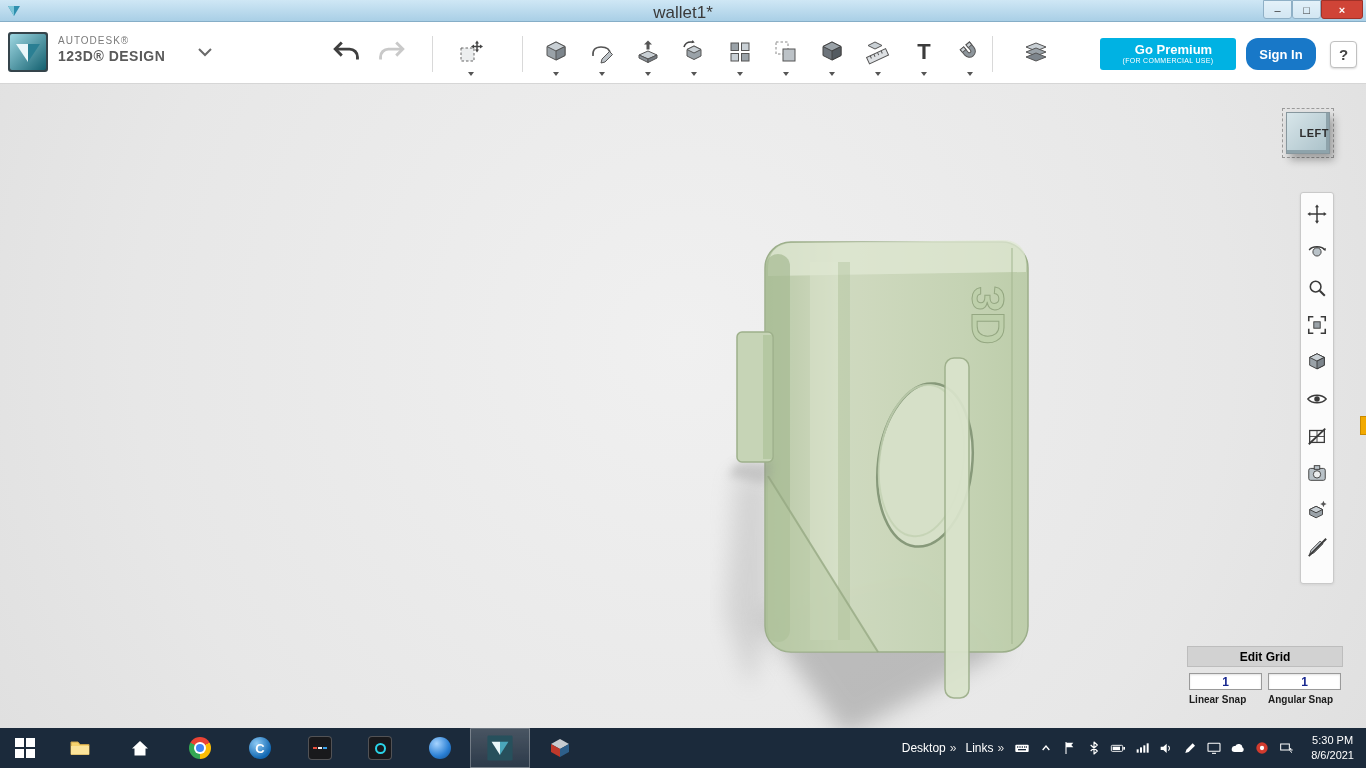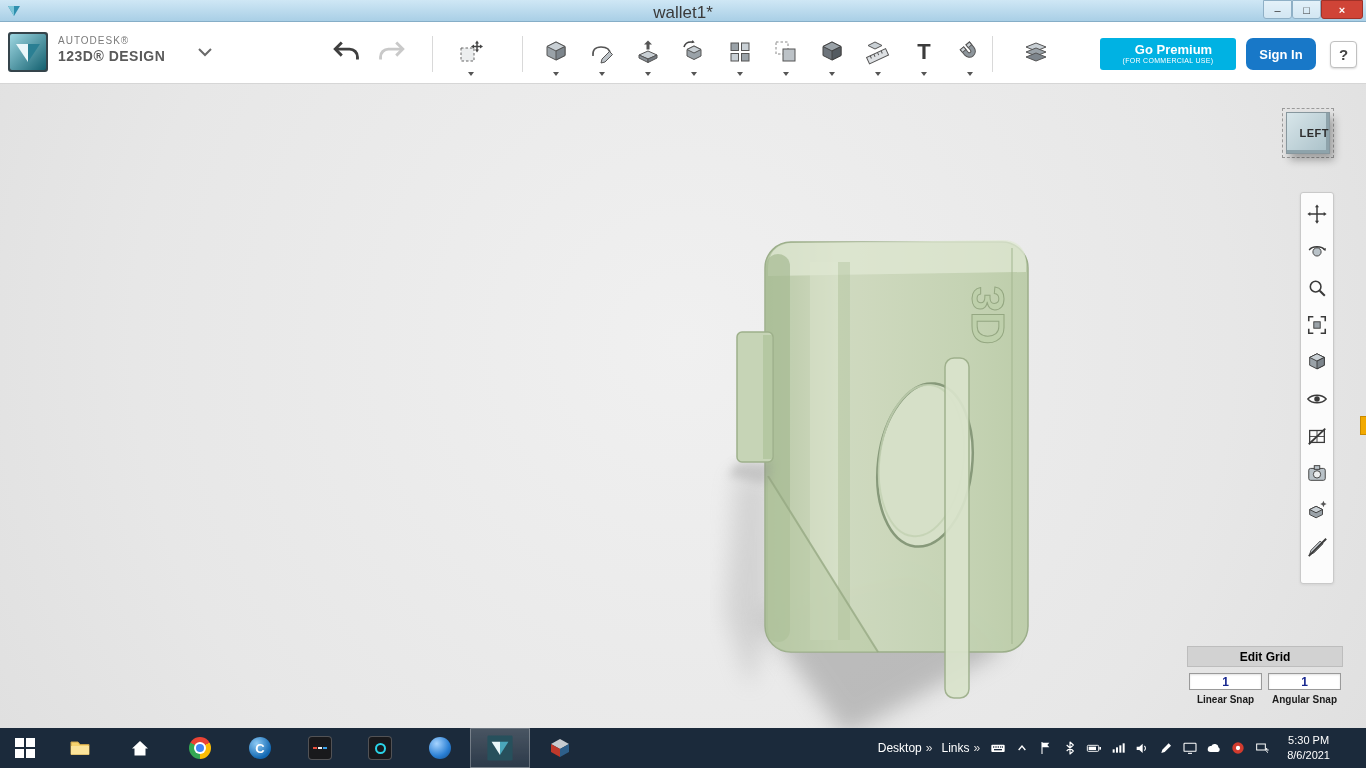--- a/index.html
+++ b/index.html
@@ -33,21 +33,21 @@
     border-left:3.5px solid transparent;border-right:3.5px solid transparent;border-top:4px solid #555;}
   .tool svg{width:26px;height:26px;}
   .tool-transform{position:absolute;left:455px;top:4px;}
   .tool-group{position:absolute;left:540px;top:4px;display:flex;gap:14px;}
   .tool-material{position:absolute;left:1020px;top:4px;}
   .text-glyph{font-size:22px;font-weight:bold;color:#3c3c3c;line-height:1;}
   .btn-premium{position:absolute;left:1100px;top:16px;width:136px;height:32px;border:none;border-radius:3px;
     background:var(--c-premium,#00b2e3);color:#fff;display:flex;flex-direction:column;align-items:center;justify-content:center;cursor:default;}
   .btn-premium .p1{font-size:13px;font-weight:bold;line-height:1.1;margin-left:11px;}
   .btn-premium .p2{font-size:7px;line-height:1.2;letter-spacing:.3px;}
-  .btn-signin{position:absolute;left:1246px;top:16px;width:70px;height:32px;border:none;border-radius:7px;
+  .btn-signin{position:absolute;left:1246px;top:16px;width:70px;height:32px;border:none;border-radius:12px;
     background:var(--c-signin,#1878c8);color:#fff;font-size:13px;font-weight:bold;cursor:default;}
   .btn-help{position:absolute;left:1330px;top:19px;width:27px;height:27px;border:1px solid #c0c0c0;border-radius:4px;
     background:#fff;color:#444;font-size:15px;font-weight:bold;box-shadow:0 1px 2px rgba(0,0,0,.15);cursor:default;}
 
   
   .viewport{position:absolute;top:84px;left:0;width:1366px;height:644px;overflow:hidden;
     background:radial-gradient(circle at 50% 40%, #f0f0f0 0%, #e7e7e7 70%, #e0e0e0 100%);}
   .model{position:absolute;left:660px;top:60px;width:400px;height:600px;}
 
   .viewcube{position:absolute;left:1282px;top:24px;padding:3px;border:1px dashed #9a9a9a;background:transparent;}
@@ -63,21 +63,21 @@
   .navstrip svg{width:22px;height:22px;}
 
   .editgrid{position:absolute;left:1187px;top:562px;width:156px;}
   .editgrid .eg-header{height:21px;background:#d2d2d2;border:1px solid #bdbdbd;
     display:flex;align-items:center;justify-content:center;font-size:12px;font-weight:bold;color:#000000;}
   .eg-row{display:flex;justify-content:space-between;margin-top:6px;padding:0 2px;}
   .eg-input{width:73px;height:17px;background:#fff;border:1px solid #9a9a9a;
     display:flex;align-items:center;justify-content:center;font-size:12px;font-weight:bold;color:#17278f;
     box-shadow:inset 0 1px 2px rgba(0,0,0,.12);}
   .eg-labels{display:flex;justify-content:space-between;margin-top:4px;padding:0 2px;}
-  .eg-labels span{width:73px;text-align:center;font-size:10px;font-weight:600;color:#1c1c1c;}
+  .eg-labels span{width:73px;font-size:10px;font-weight:600;color:#1c1c1c;}
 
   .edge-marker{position:absolute;right:0;top:332px;width:6px;height:19px;
     background:var(--c-marker,#f2a900);border:1px solid #c98a00;border-right:none;}
 
   
   .taskbar{position:absolute;left:0;top:728px;width:1366px;height:40px;background:var(--c-taskbar,#1b2a3b);
     display:flex;align-items:center;}
   .task-left{display:flex;height:40px;align-items:center;}
   .task-slot{width:60px;height:40px;display:flex;align-items:center;justify-content:center;cursor:default;}
   .task-slot.start{width:50px;}
@@ -90,21 +90,21 @@
   .chrome-icon .cw{position:absolute;left:5px;top:5px;width:12px;height:12px;border-radius:50%;background:#fff;}
   .chrome-icon .cb{position:absolute;left:7px;top:7px;width:8px;height:8px;border-radius:50%;background:#4285f4;}
   .c-icon{width:22px;height:22px;border-radius:50%;background:radial-gradient(circle at 35% 30%,#8ecbf5,#1268b3 70%);
     color:#fff;font-size:13px;font-weight:bold;display:flex;align-items:center;justify-content:center;}
   .dark-tile{width:24px;height:24px;border-radius:4px;background:#19191c;border:1px solid rgba(255,255,255,.25);
     display:flex;align-items:center;justify-content:center;gap:1px;}
   .dark-tile .dash{width:4px;height:2px;display:inline-block;}
   .ring{width:11px;height:11px;border:2px solid #2ad4e8;border-radius:50%;}
   .sphere-icon{width:22px;height:22px;border-radius:50%;
     background:radial-gradient(circle at 35% 30%,#a6d4ff,#2a7fd4 60%,#134b86);}
-  .task-right{position:absolute;right:16px;top:0;height:40px;display:flex;align-items:center;gap:9px;padding-right:12px;}
+  .task-right{position:absolute;right:0;top:0;height:40px;display:flex;align-items:center;gap:9px;padding-right:4px;}
   .tb-label{color:#fff;font-size:12px;display:flex;align-items:center;gap:4px;cursor:default;}
   .tb-label .chev{font-size:12px;color:#ddd;}
   .tray{display:flex;align-items:center;gap:7px;}
   .tray .ticn{width:17px;height:17px;display:flex;align-items:center;justify-content:center;}
   .tray svg{width:16px;height:16px;}
   .clock{color:#fff;font-size:11px;text-align:center;line-height:1.35;padding:0 8px;cursor:default;}
 </style>
 </head>
 <body>
 

